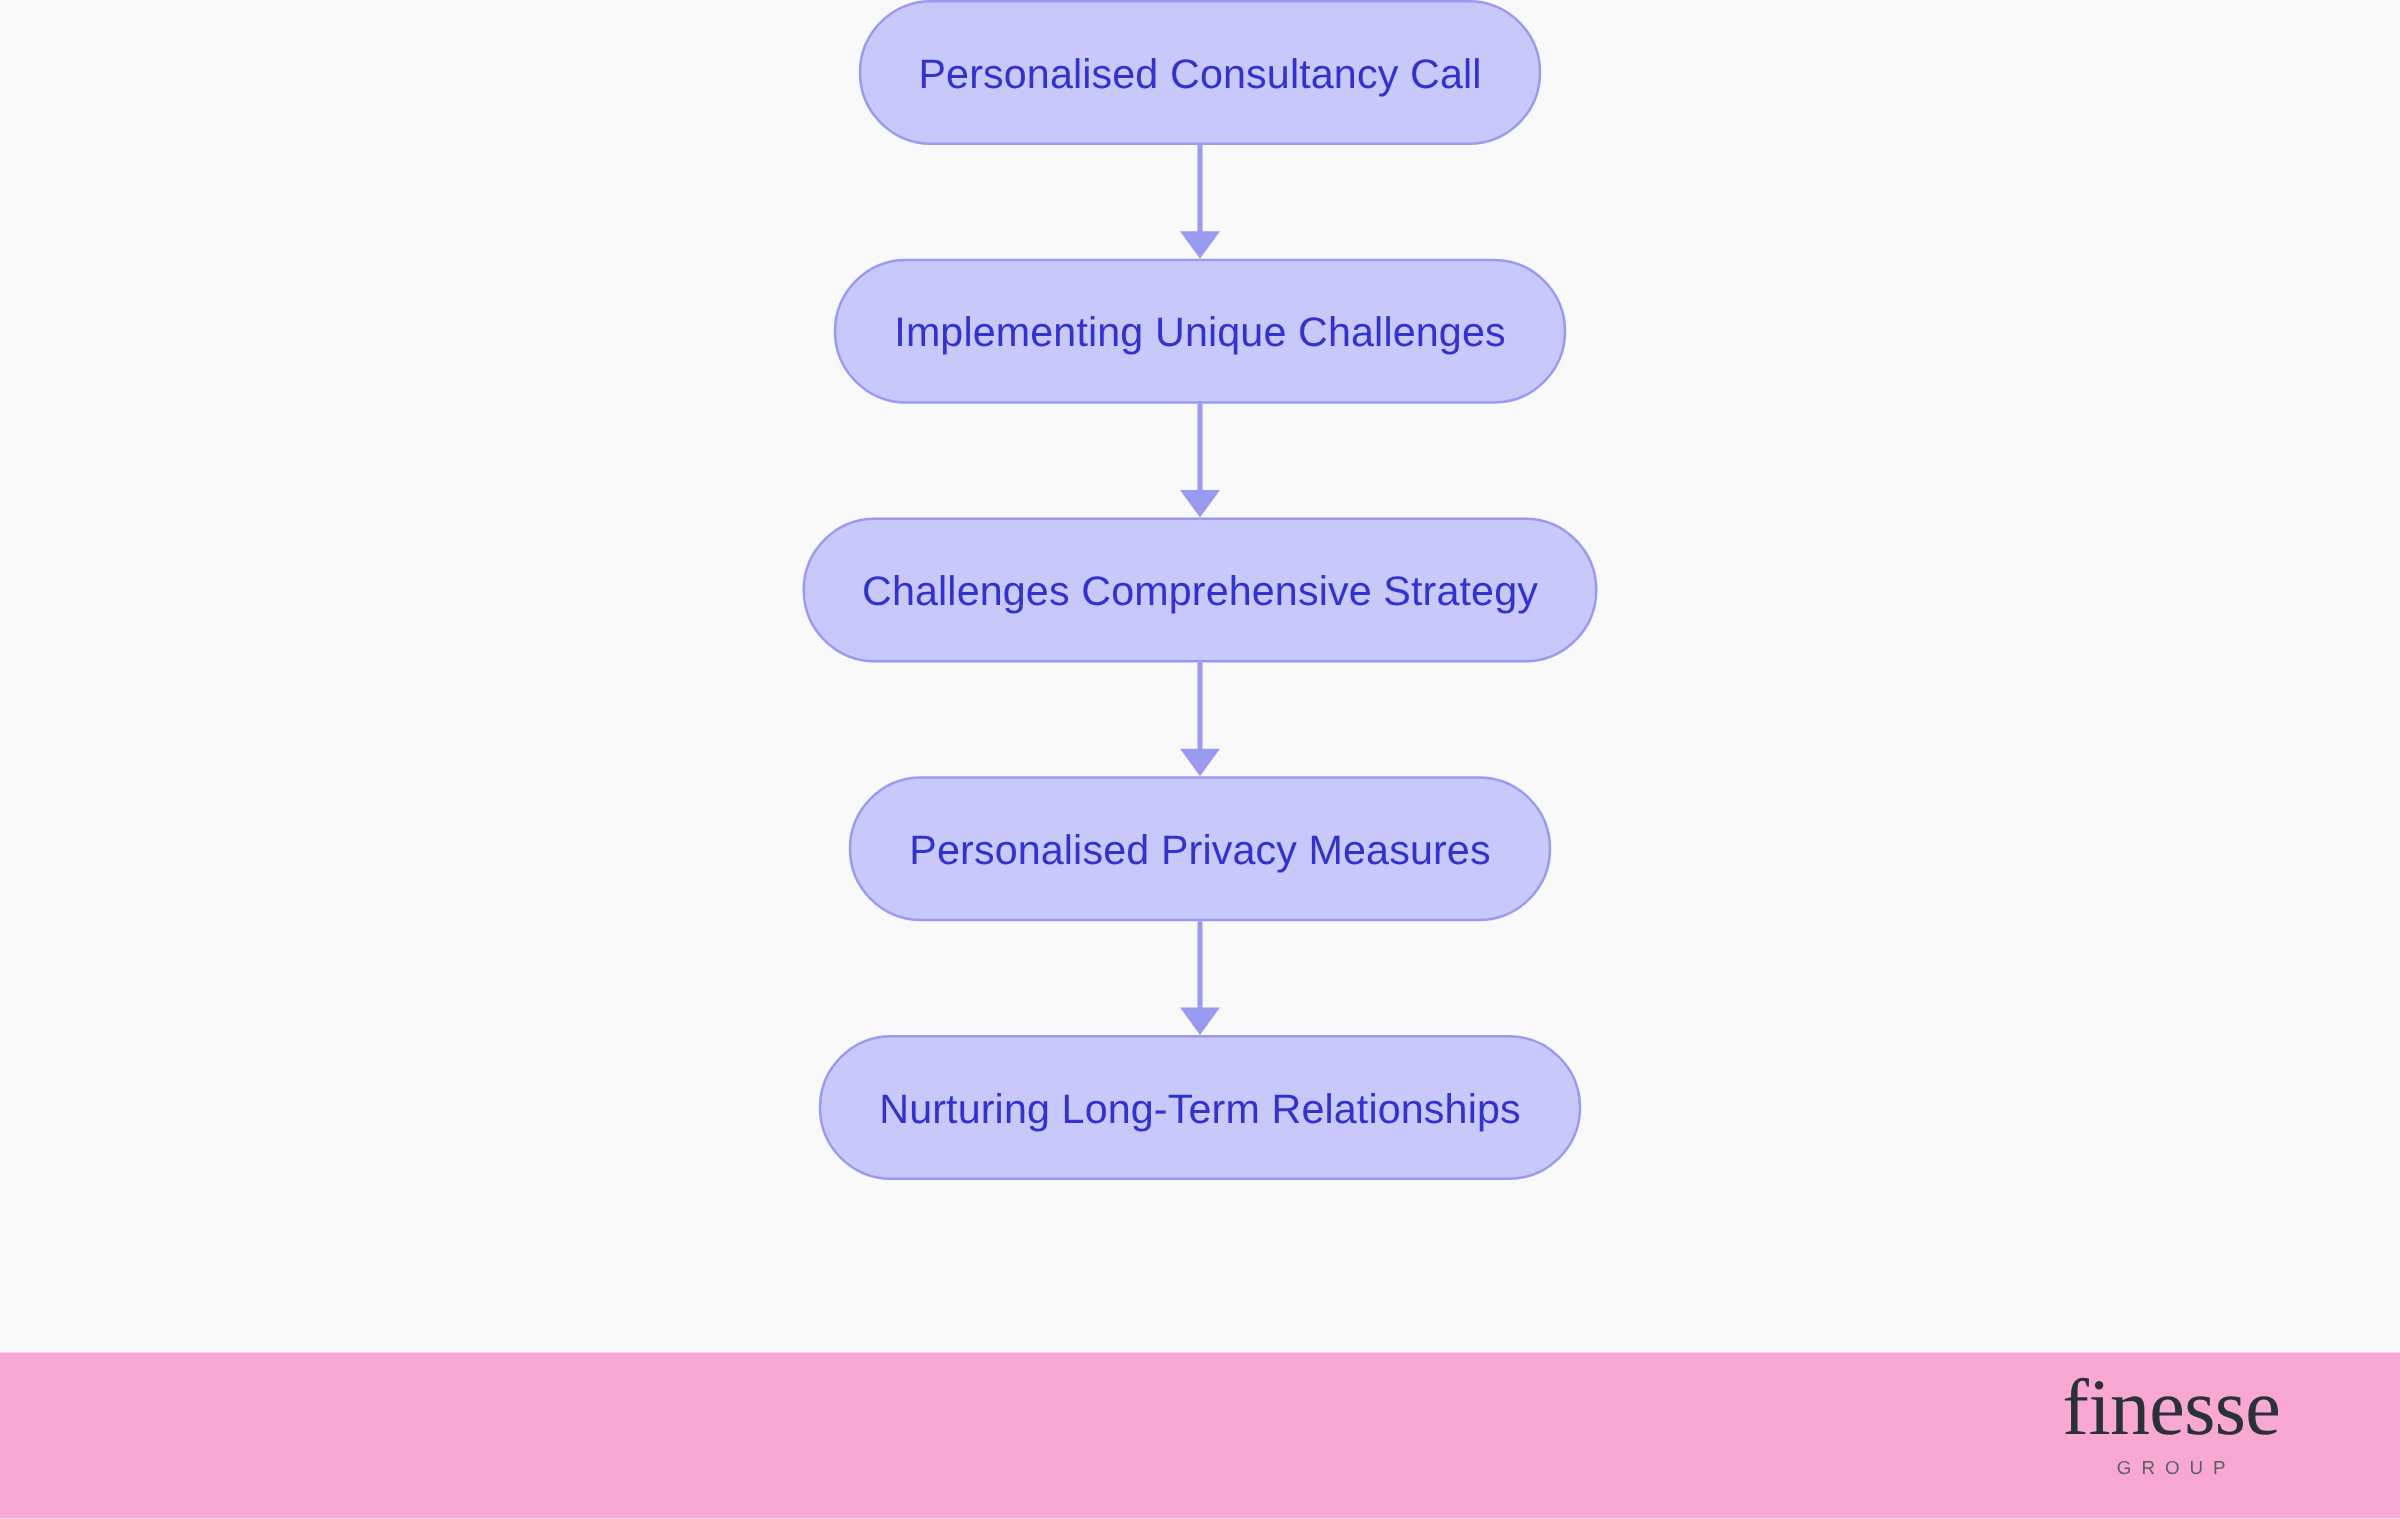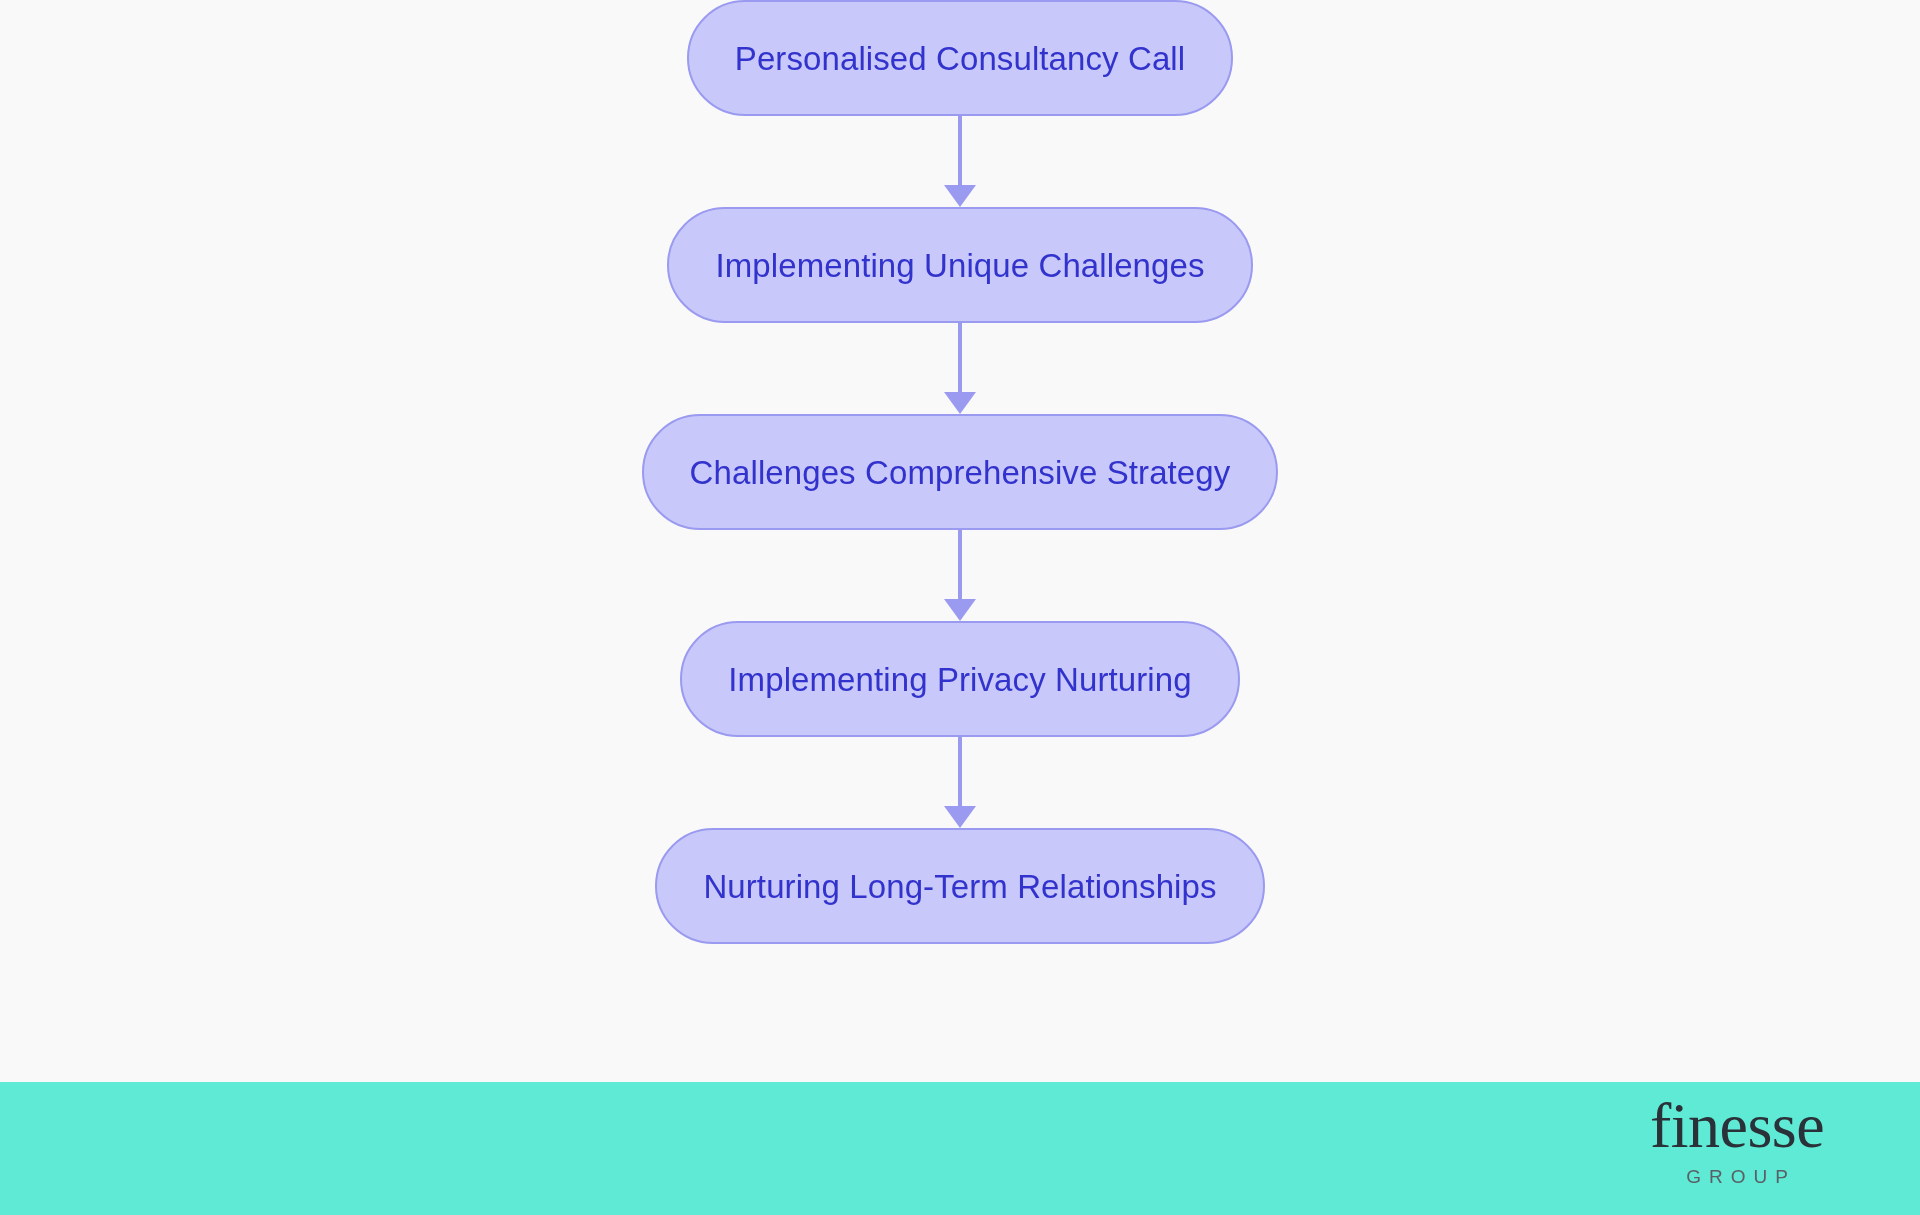--- a/index.html
+++ b/index.html
@@ -95,21 +95,21 @@
     border-top: 22px solid #9a9af0;
   }
 
   
   #footer {
     position: absolute;
     left: 0;
     top: 1082px;
     width: 1920px;
     height: 133px;
-    background: #5eead4;
+    background: #f9a8d4;
   }
 
   #logo {
     position: absolute;
     right: 78px;
     top: 12px;
     width: 210px;
     text-align: center;
     user-select: none;
   }
@@ -117,21 +117,21 @@
   #logo .wordmark {
     font-family: "Liberation Serif", serif;
     font-size: 64px;
     line-height: 1;
     color: #2b3138;
     letter-spacing: -0.5px;
   }
 
   #logo .sub {
     font-family: "Liberation Sans", sans-serif;
-    font-size: 19px;
+    font-size: 15px;
     line-height: 1;
     color: #5a6067;
     letter-spacing: 8px;
     margin-top: 9px;
     padding-left: 8px;
     text-align: center;
   }
 </style>
 </head>
 <body>
@@ -162,21 +162,21 @@
       <div class="node">
         <span class="node-label">Challenges Comprehensive Strategy</span>
       </div>
 
       <div class="connector">
         <span class="shaft"></span>
         <span class="head"></span>
       </div>
 
       <div class="node">
-        <span class="node-label">Implementing Privacy Nurturing</span>
+        <span class="node-label">Personalised Privacy Measures</span>
       </div>
 
       <div class="connector">
         <span class="shaft"></span>
         <span class="head"></span>
       </div>
 
       <div class="node">
         <span class="node-label">Nurturing Long-Term Relationships</span>
       </div>

